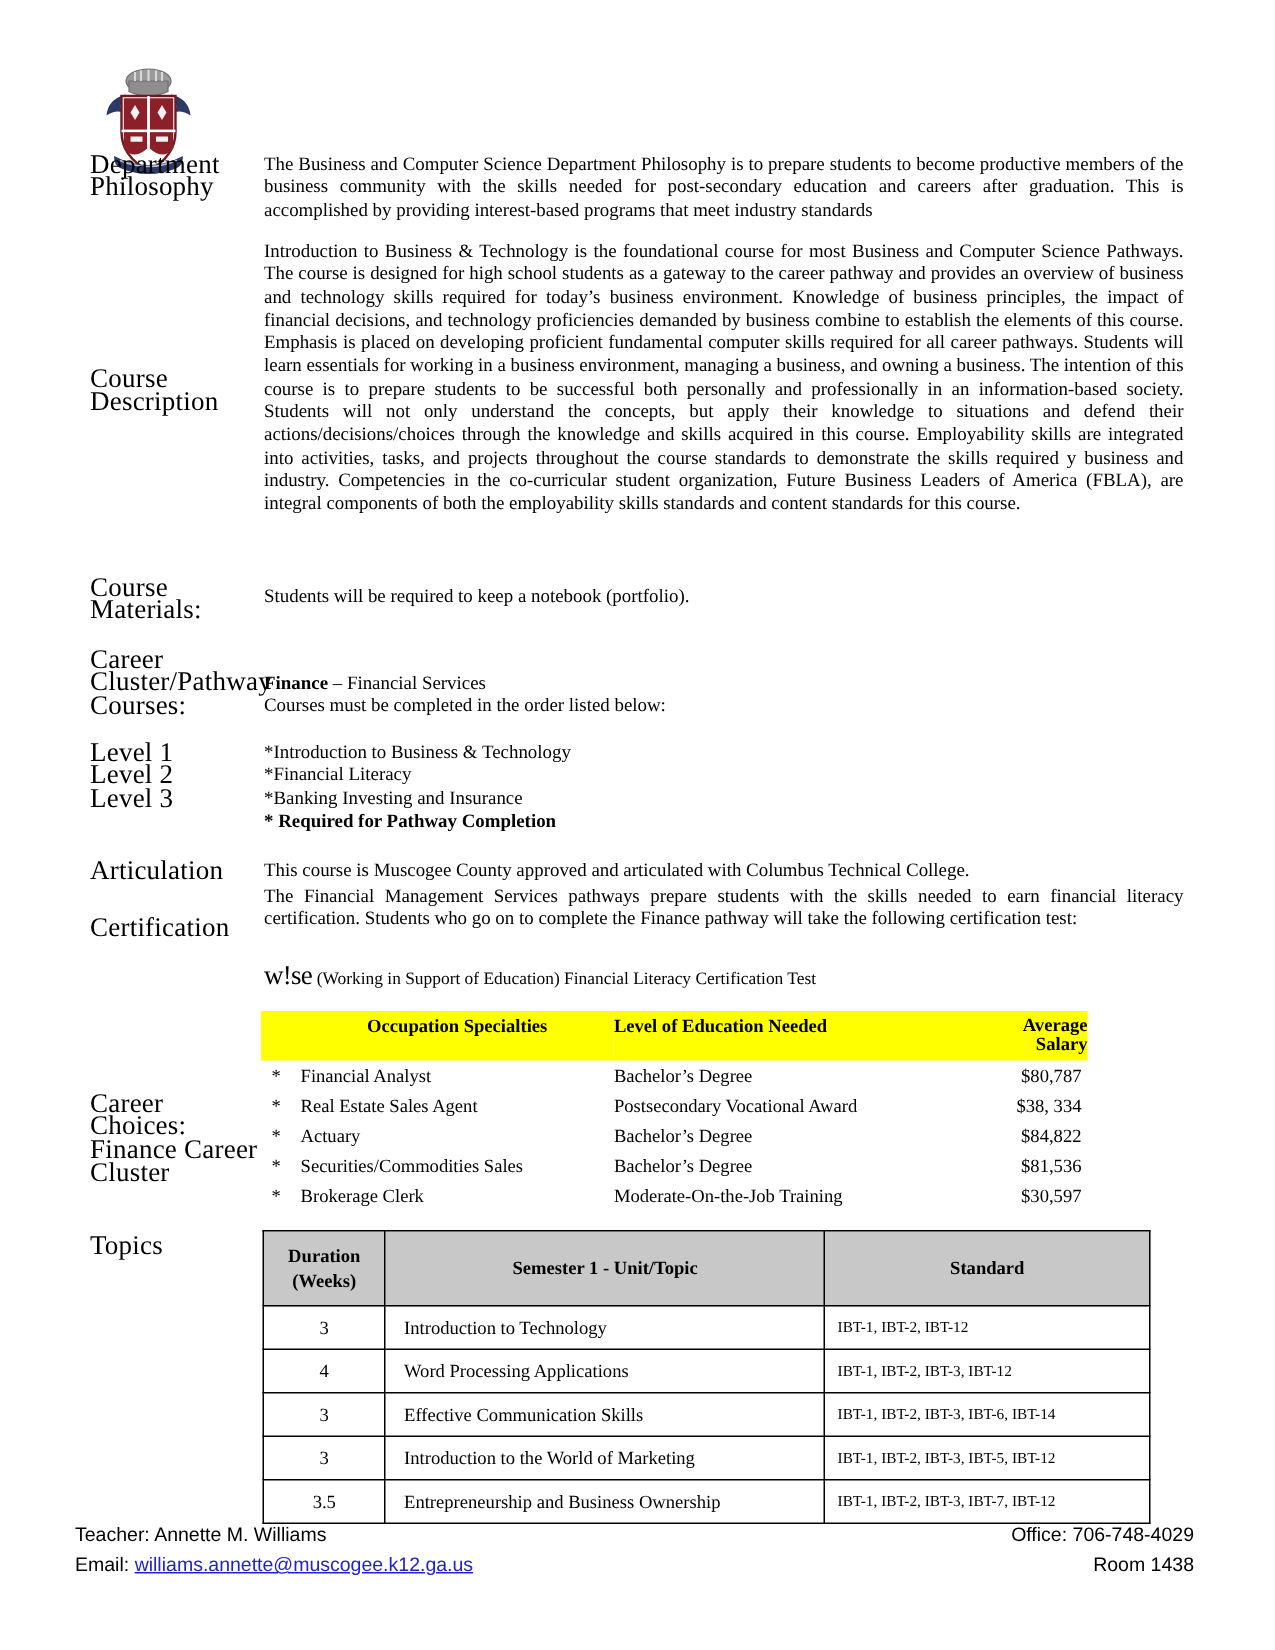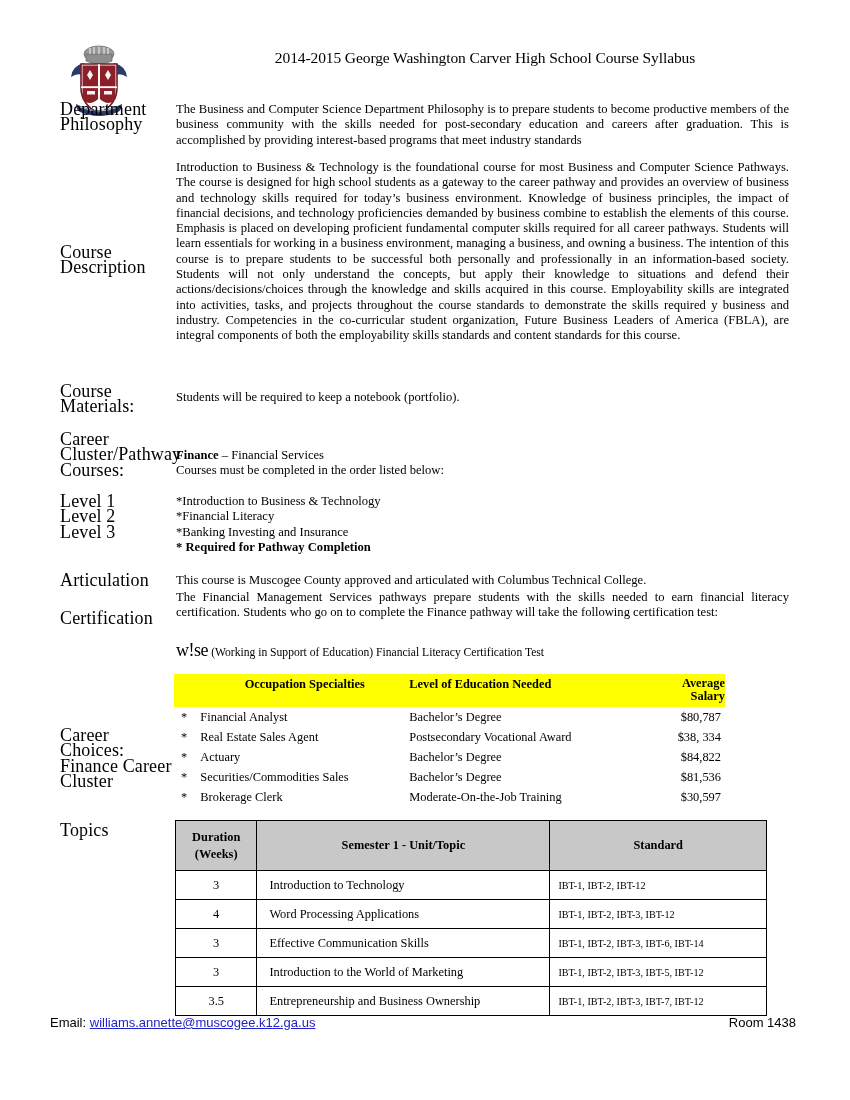--- a/index.html
+++ b/index.html
@@ -188,21 +188,20 @@
       <path d="M36 47 h8 v3.5 h-8 z" fill="#f2f2f2"></path>
 
       <rect x="30.2" y="20" width="1.6" height="46" fill="#ffffff"></rect>
       <rect x="13" y="42.5" width="36" height="1.6" fill="#ffffff"></rect>
 
       <path d="M8 60 Q31 72 54 60 Q54 66 50 68 Q31 76 12 68 Q8 66 8 60 Z" fill="#2b3a66"></path>
       <path d="M12 63 Q31 71 50 63" stroke="#b9c2dd" stroke-width="1" fill="none"></path>
     </svg>
   </div>
 
-  <div class="doc-title">2014-2015 George Washington Carver High School Course Syllabus</div>
 
   <div class="row" style="top:102px;">
     <div class="lbl" style="top:0px;">
       <span>Department</span><br>
       <span>Philosophy</span>
     </div>
     <div class="body-col" style="top:0px;">The Business and Computer Science Department Philosophy is to prepare students to become productive members of the business community with the skills needed for post-secondary education and careers after graduation. This is accomplished by providing interest-based programs that meet industry standards</div>
   </div>
 
   <div class="row" style="top:160px;">
@@ -351,20 +350,24 @@
       <tr>
         <td class="t-dur">3.5</td>
         <td class="t-unit">Entrepreneurship and Business Ownership</td>
         <td class="t-std">IBT-1, IBT-2, IBT-3, IBT-7, IBT-12</td>
       </tr>
     </tbody>
   </table>
 
   <div class="footer">
     <div class="footer-row">
+      <span class="footer-left">Teacher:  Annette M. Williams</span>
+      <span class="footer-right">Office:  706-748-4029</span>
+    </div>
+    <div class="footer-row">
       <span class="footer-left">
         <span>Email:</span>
         <a class="email-link" href="#">williams.annette@muscogee.k12.ga.us</a>
       </span>
       <span class="footer-right">Room 1438</span>
     </div>
   </div>
 
 </div>
 

